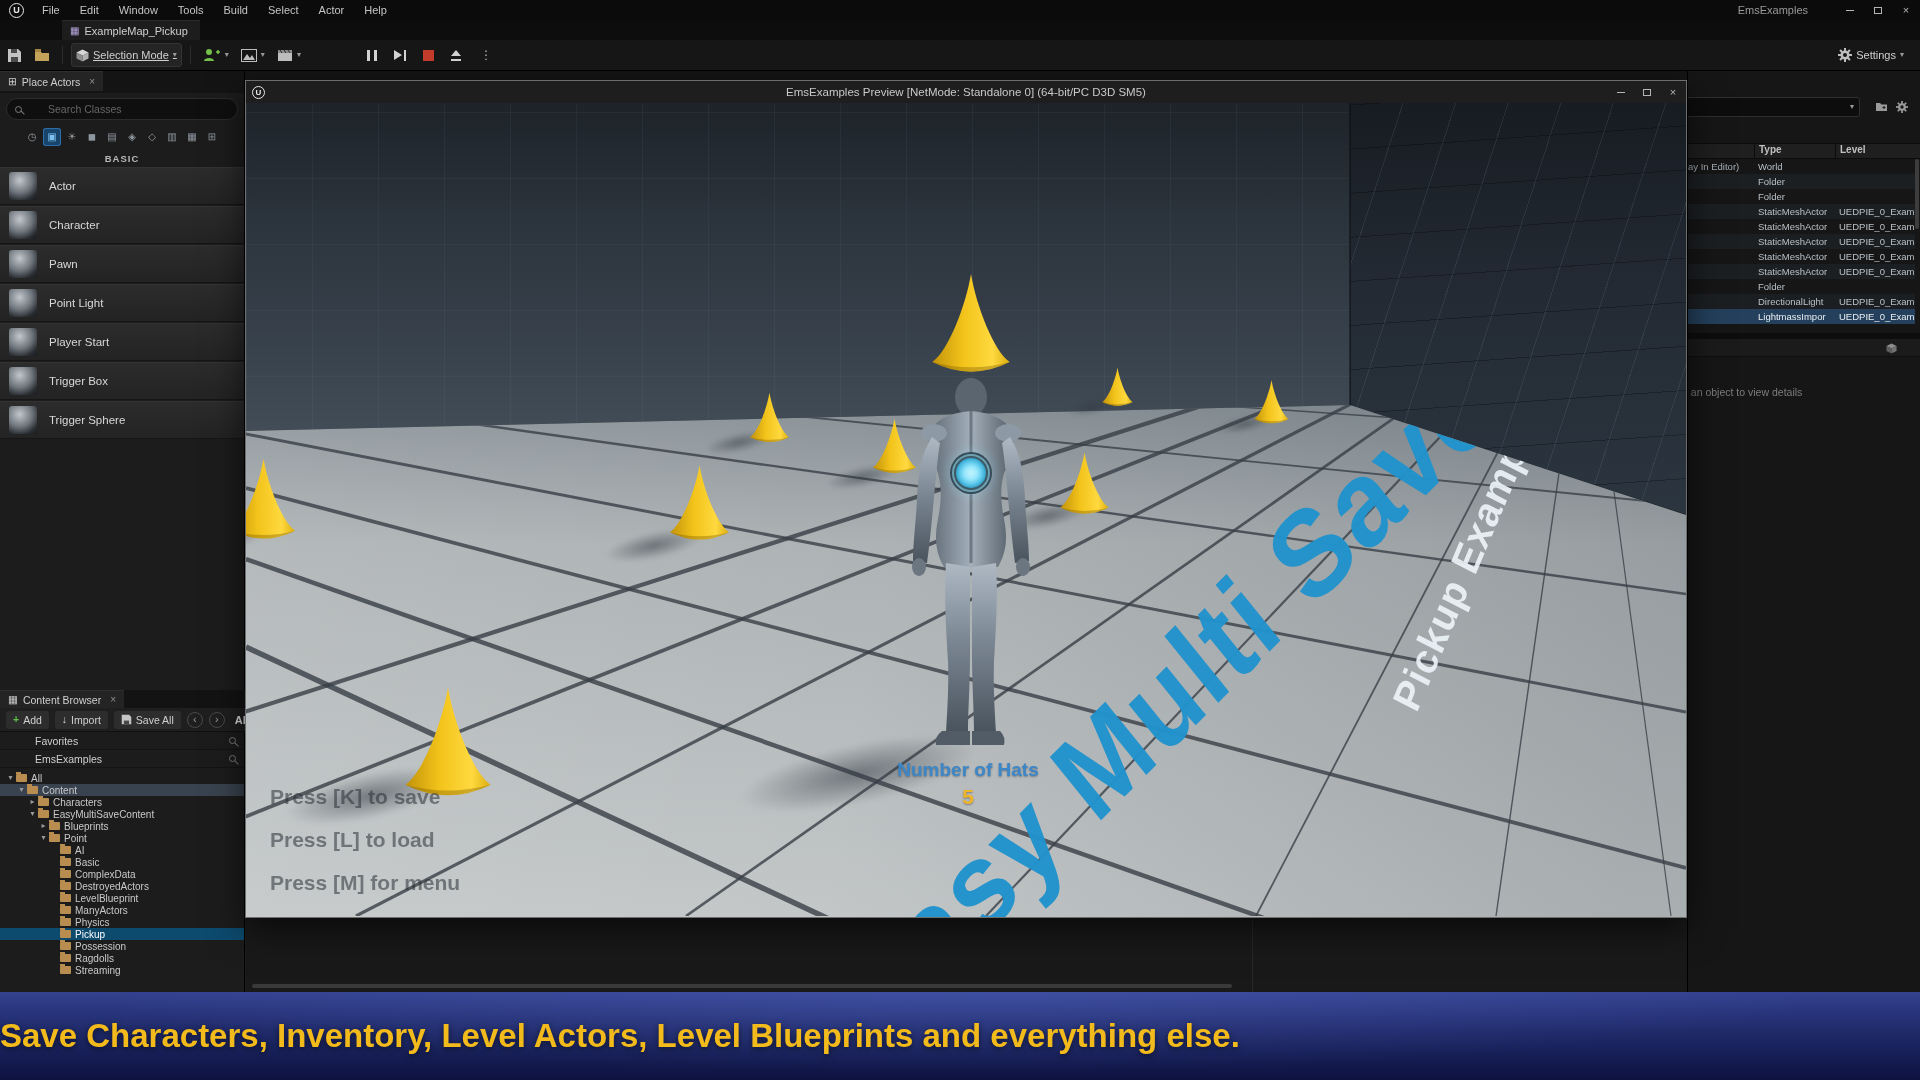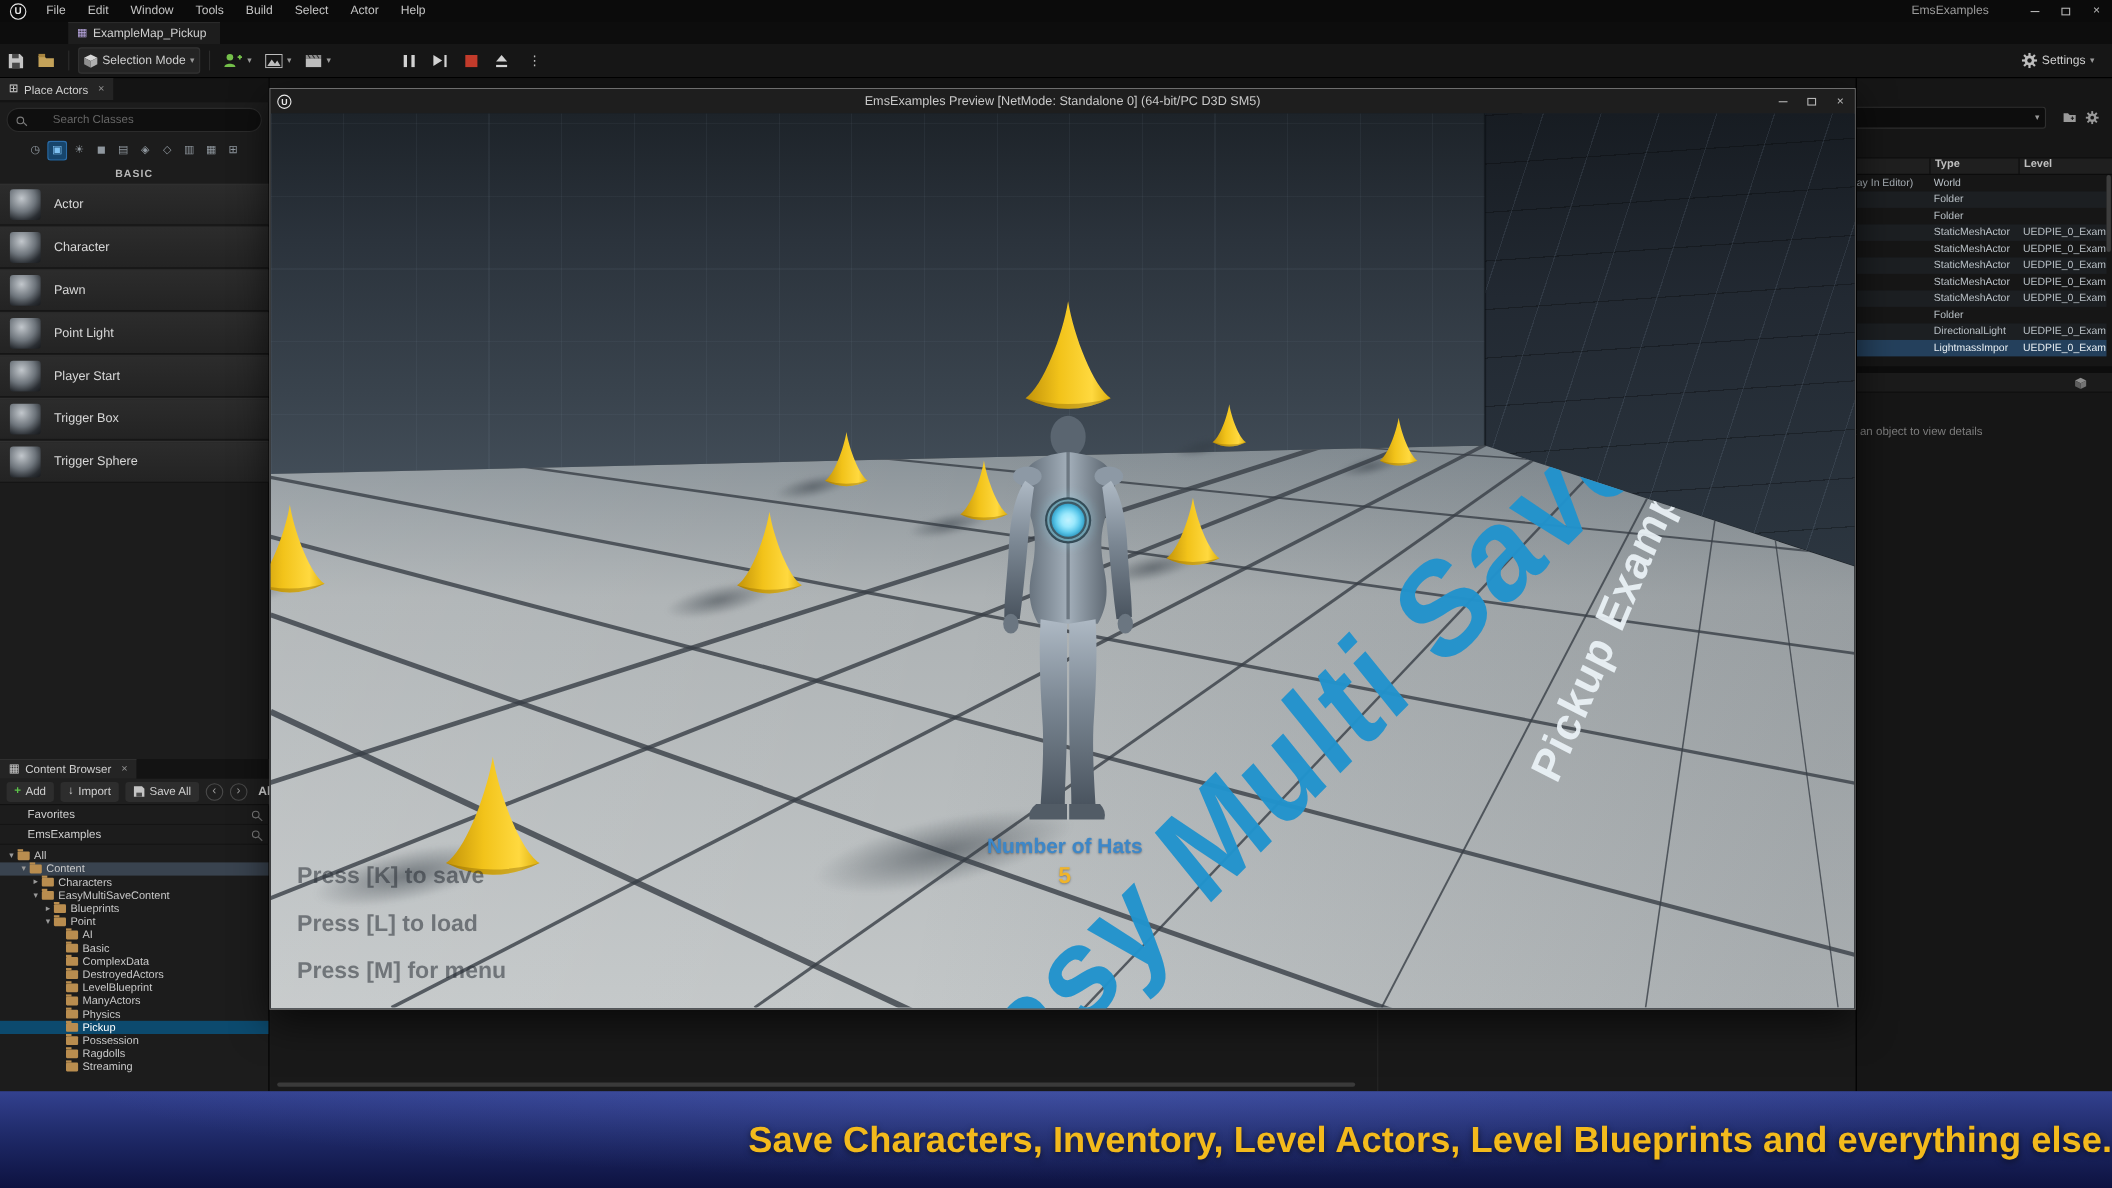--- a/index.html
+++ b/index.html
@@ -24,21 +24,21 @@
   .level-tab{position:absolute;left:62px;top:0;height:20px;padding:0 12px 0 8px;background:#1d1d1d;
              display:flex;align-items:center;gap:5px;border-top:1px solid #2a2a2a;}
   .level-tab .gl{color:#b9a7e0;font-size:10px;}
 
   
   .toolbar{position:absolute;left:0;top:40px;width:1920px;height:31px;background:#161616;
            border-bottom:1px solid #000;display:flex;align-items:center;z-index:58;}
   .tbtn{height:24px;min-width:24px;display:flex;align-items:center;justify-content:center;
         border-radius:3px;margin:0 2px;padding:0 4px;gap:4px;}
   .tsep{width:1px;height:18px;background:#2c2c2c;margin:0 6px;}
-  .dropbtn{background:#242424;border:1px solid #333;}
+  .dropbtn{background:#242424;border:1px solid #333;text-decoration:underline;}
   .chev{font-size:8px;color:#9a9a9a;line-height:1;}
   .play-cluster{position:absolute;left:358px;display:flex;align-items:center;}
   .pausebars{width:10px;height:11px;position:relative;}
   .pausebars::before,.pausebars::after{content:"";position:absolute;top:0;width:3px;height:11px;background:#d2d2d2;}
   .pausebars::before{left:0;} .pausebars::after{right:0;}
   .steptri{position:relative;width:12px;height:11px;}
   .steptri::before{content:"";position:absolute;left:0;top:0;border-left:8px solid #d2d2d2;
                    border-top:5.5px solid transparent;border-bottom:5.5px solid transparent;}
   .steptri::after{content:"";position:absolute;right:0;top:0;width:2px;height:11px;background:#d2d2d2;}
   .stopsq{width:11px;height:11px;background:#c23b2b;}
@@ -84,21 +84,21 @@
   .cb-head .ptab{height:18px;}
   .cb-toolbar{height:24px;display:flex;align-items:center;gap:6px;padding:0 6px;background:#1f1f1f;
               border-bottom:1px solid #101010;}
   .cb-btn{height:18px;display:flex;align-items:center;gap:4px;background:#2d2d2d;border-radius:3px;
           padding:0 7px;font-size:10.5px;color:#d0d0d0;}
   .cb-circle{width:16px;height:16px;border-radius:50%;border:1px solid #4a4a4a;display:flex;
              align-items:center;justify-content:center;color:#9c9c9c;font-size:11px;}
   .cb-crumb{font-weight:bold;color:#e0e0e0;margin-left:4px;}
   .cb-body{position:absolute;left:0;top:42px;right:0;bottom:0;}
   .cb-left{position:absolute;left:0;top:0;width:245px;bottom:0;background:#1c1c1c;border-right:1px solid #000;}
-  .cb-secrow{height:18px;display:flex;align-items:center;gap:8px;padding:0 8px;border-bottom:1px solid #141414;
+  .cb-secrow{height:18px;display:flex;align-items:center;gap:18px;padding:0 8px;border-bottom:1px solid #141414;
              font-size:10.5px;color:#cfcfcf;}
   .cb-secrow .mag{margin-left:auto;}
   .tarr{width:9px;font-size:8px;color:#9a9a9a;text-align:center;flex:none;}
   .trow{display:flex;align-items:center;height:12px;font-size:10px;color:#c9c9c9;
         padding-left:calc(6px + var(--d)*11px);}
   .trow.hl{background:#39434f;}
   .trow.sel{background:#0c4a6e;color:#fff;text-align:center;}
   .fold{width:11px;height:8px;background:#b98d4f;border-radius:1px;position:relative;margin:0 4px 0 1px;flex:none;}
   .fold::before{content:"";position:absolute;top:-2px;left:0;width:5px;height:2px;background:inherit;}
   .tlab{white-space:nowrap;}
@@ -178,21 +178,21 @@
   .hud-label{position:absolute;left:722px;top:656px;transform:translateX(-50%);font-size:19px;font-weight:bold;
       color:#3d87c8;text-shadow:0 1px 2px rgba(0,0,0,.35);}
   .hud-count{position:absolute;left:722px;top:682px;transform:translateX(-50%);font-size:21px;font-weight:bold;
       color:#f0b429;text-shadow:0 1px 2px rgba(0,0,0,.35);}
 
   
   .banner{position:absolute;left:0;top:992px;width:1920px;height:88px;z-index:40;
     background:
       radial-gradient(ellipse at 50% -10%, rgba(95,115,210,.30), transparent 65%),
       linear-gradient(180deg,#33418f 0%,#1f2a69 45%,#0d1240 100%);
-    display:flex;align-items:center;justify-content:flex-end;}
+    display:flex;align-items:center;justify-content:flex-start;}
   .banner-text{font-size:33px;font-weight:bold;color:#f3ba1c;text-shadow:0 2px 6px rgba(0,0,0,.55);}
 
   .glyph{line-height:1;}
 </style>
 </head>
 <body>
 
 <div id="root">
 
   <div class="menubar">

